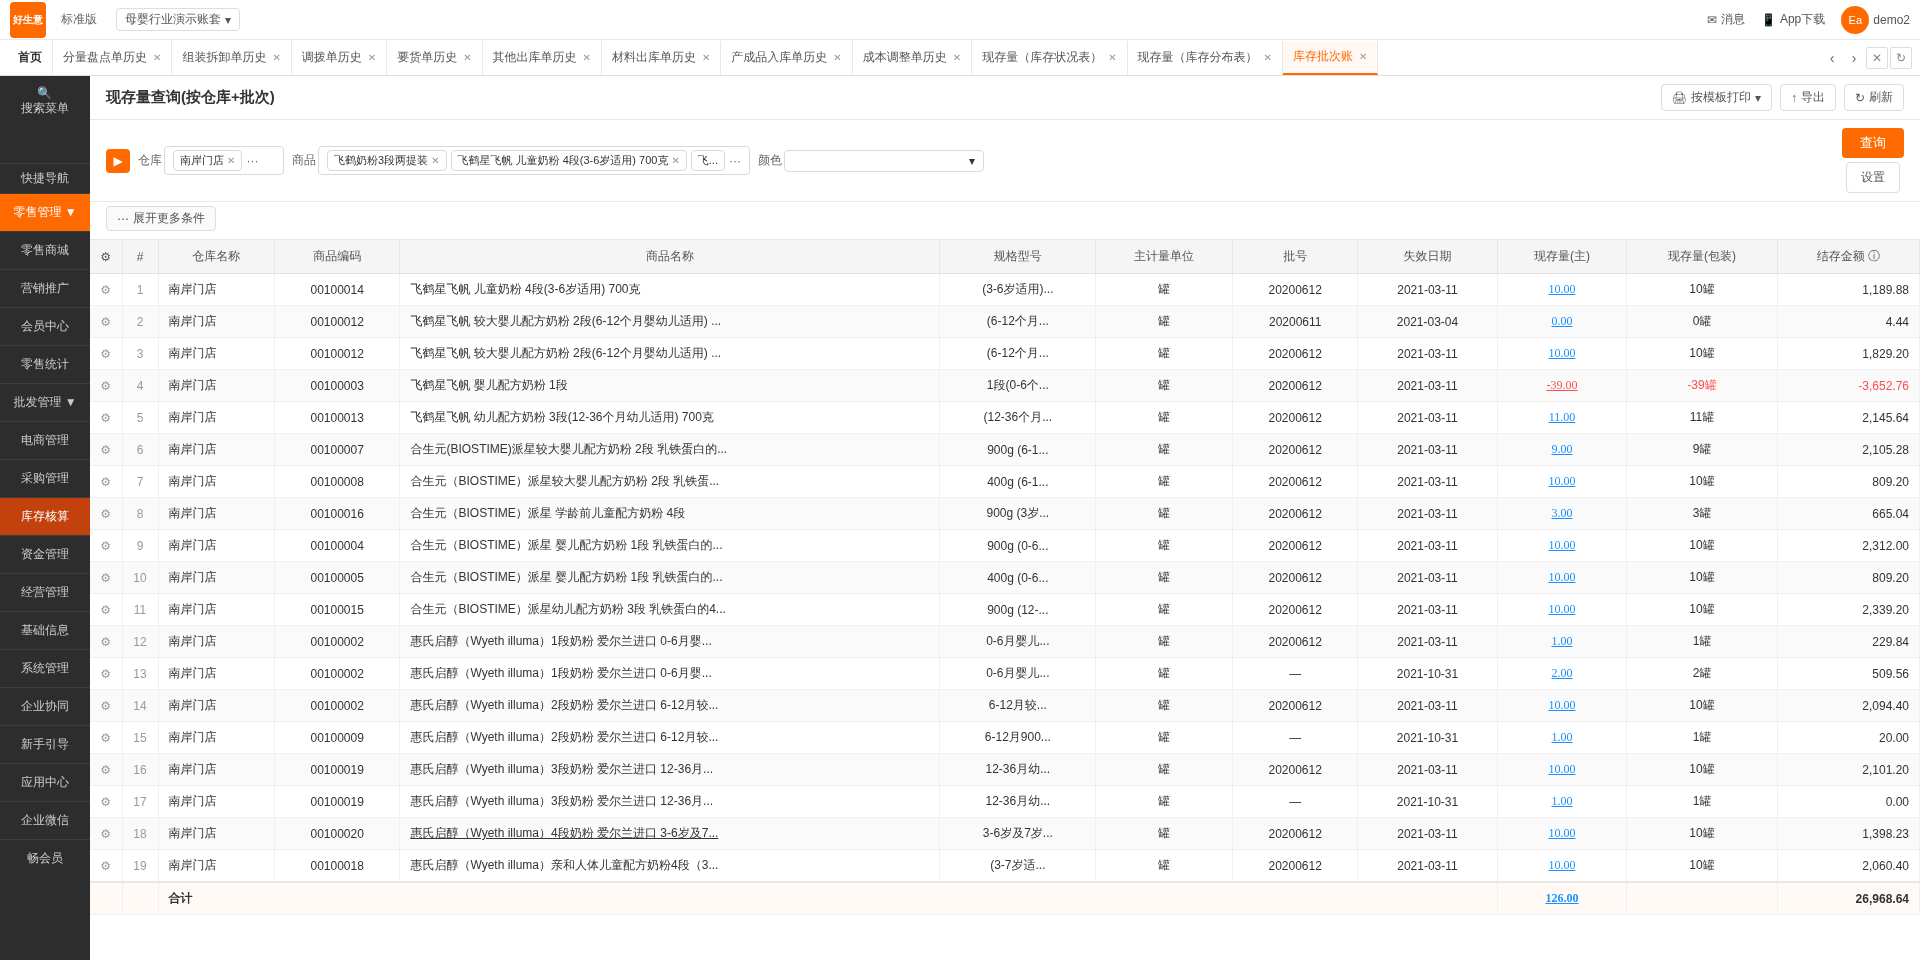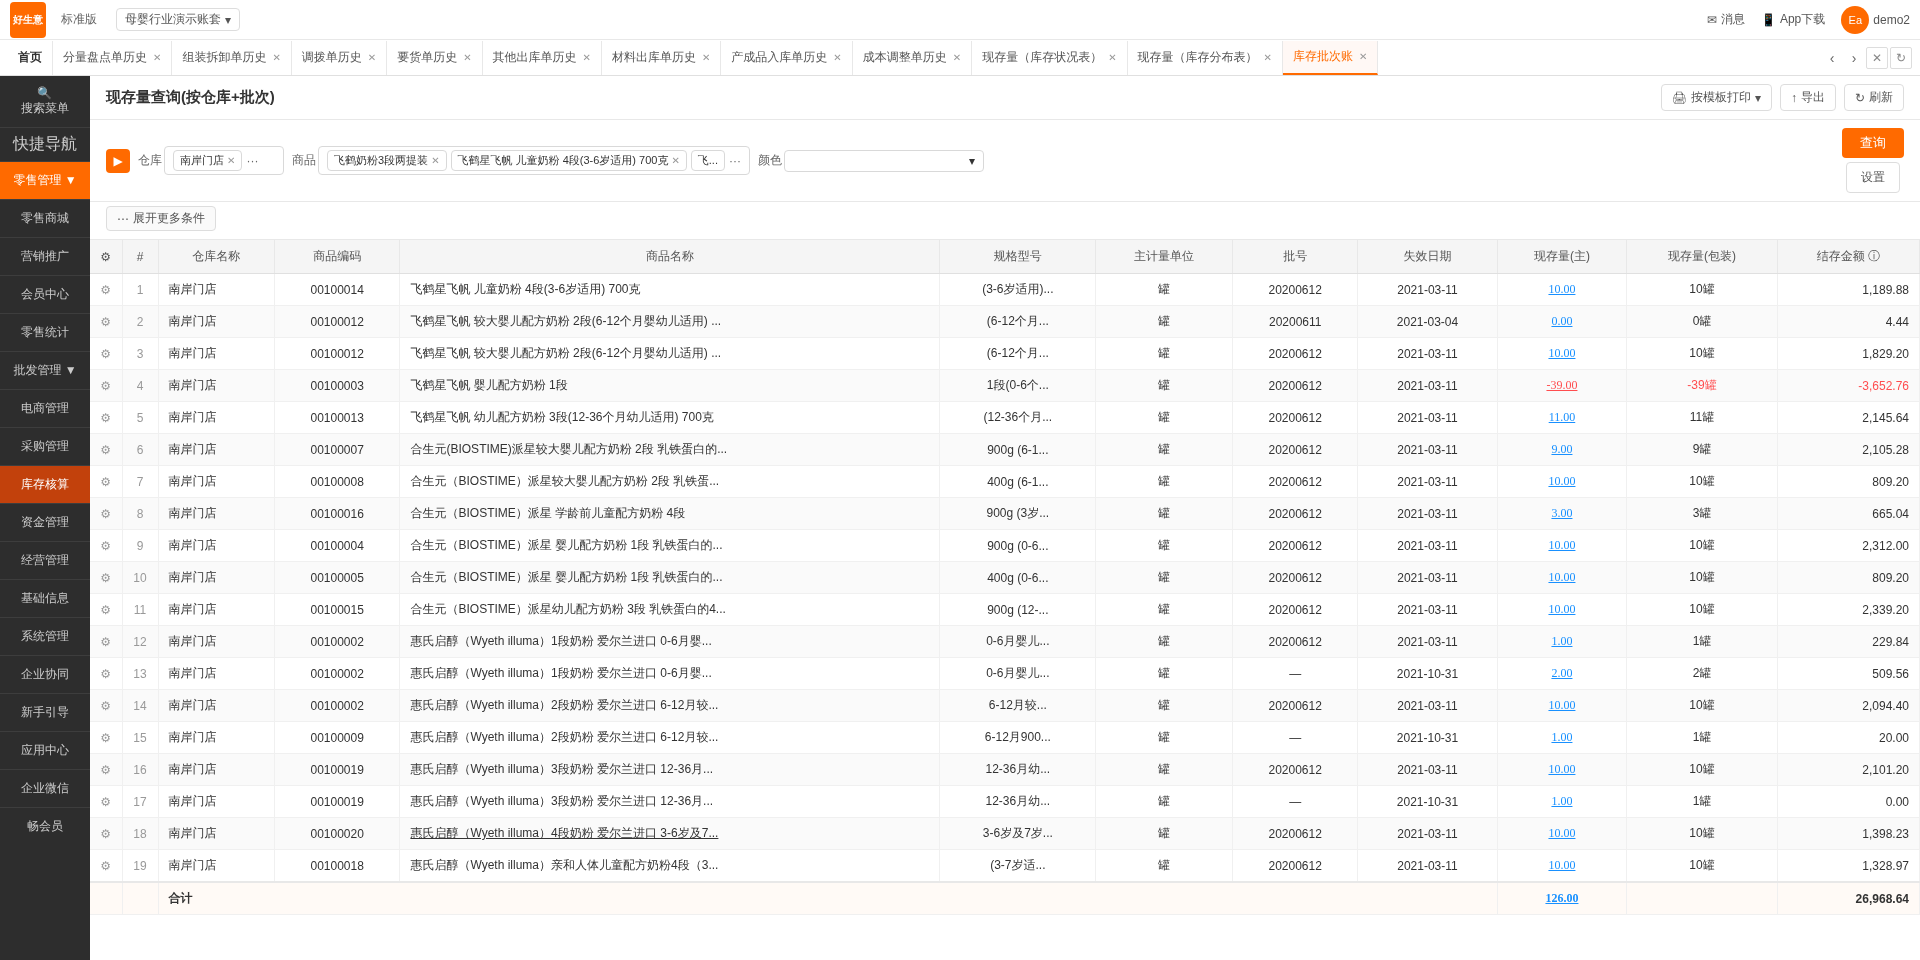--- a/index.html
+++ b/index.html
@@ -35,21 +35,21 @@
     .tab-arrow-btn { width: 20px; height: 20px; display: flex; align-items: center; justify-content: center; cursor: pointer; color: #666; font-size: 14px; }
     .tab-x-btn { width: 22px; height: 22px; display: flex; align-items: center; justify-content: center; cursor: pointer; color: #888; border: 1px solid #ddd; border-radius: 2px; font-size: 12px; }
     .tab-refresh-btn { width: 22px; height: 22px; display: flex; align-items: center; justify-content: center; cursor: pointer; color: #888; border: 1px solid #ddd; border-radius: 2px; font-size: 12px; }
 
     
     .main-layout { display: flex; height: calc(960px - 40px - 36px); }
 
     
     .sidebar { width: 90px; background: #2d2d2d; display: flex; flex-direction: column; overflow-y: auto; }
     .sidebar-search { padding: 10px 8px; color: #ccc; font-size: 12px; text-align: center; cursor: pointer; }
-    .sidebar-quick { padding: 6px 8px; color: #ccc; font-size: 16px; text-align: center; cursor: pointer; border-top: 1px solid #3d3d3d; }
+    .sidebar-quick { padding: 6px 8px; color: #ccc; font-size: 12px; text-align: center; cursor: pointer; border-top: 1px solid #3d3d3d; margin-top: 36px; }
     .sidebar-item {
       padding: 10px 8px; color: #ccc; font-size: 12px; text-align: center;
       cursor: pointer; border-top: 1px solid #3d3d3d; position: relative;
     }
     .sidebar-item.active { background: #ff6a00; color: #fff; }
 
     
     .content-area { flex: 1; display: flex; flex-direction: column; overflow: hidden; }
 
     
@@ -596,21 +596,21 @@
       <td class="index-col">19</td>
       <td class="left">南岸门店</td>
       <td>00100018</td>
       <td class="left" style="max-width:320px;overflow:hidden;text-overflow:ellipsis;">惠氏启醇（Wyeth illuma）亲和人体儿童配方奶粉4段（3...</td>
       <td>(3-7岁适...</td>
       <td>罐</td>
       <td>20200612</td>
       <td>2021-03-11</td>
       <td class="td-link">10.00</td>
       <td class="">10罐</td>
-      <td class="td-num">1,328.97</td>
+      <td class="td-num">2,060.40</td>
     </tr>
             <tr class="total-row">
     <td></td>
     <td></td>
     <td colspan="7" class="left" style="font-weight:bold;">合计</td>
     <td class="td-link">126.00</td>
     <td></td>
     <td class="td-num">26,968.64</td>
   </tr>
           </tbody>

